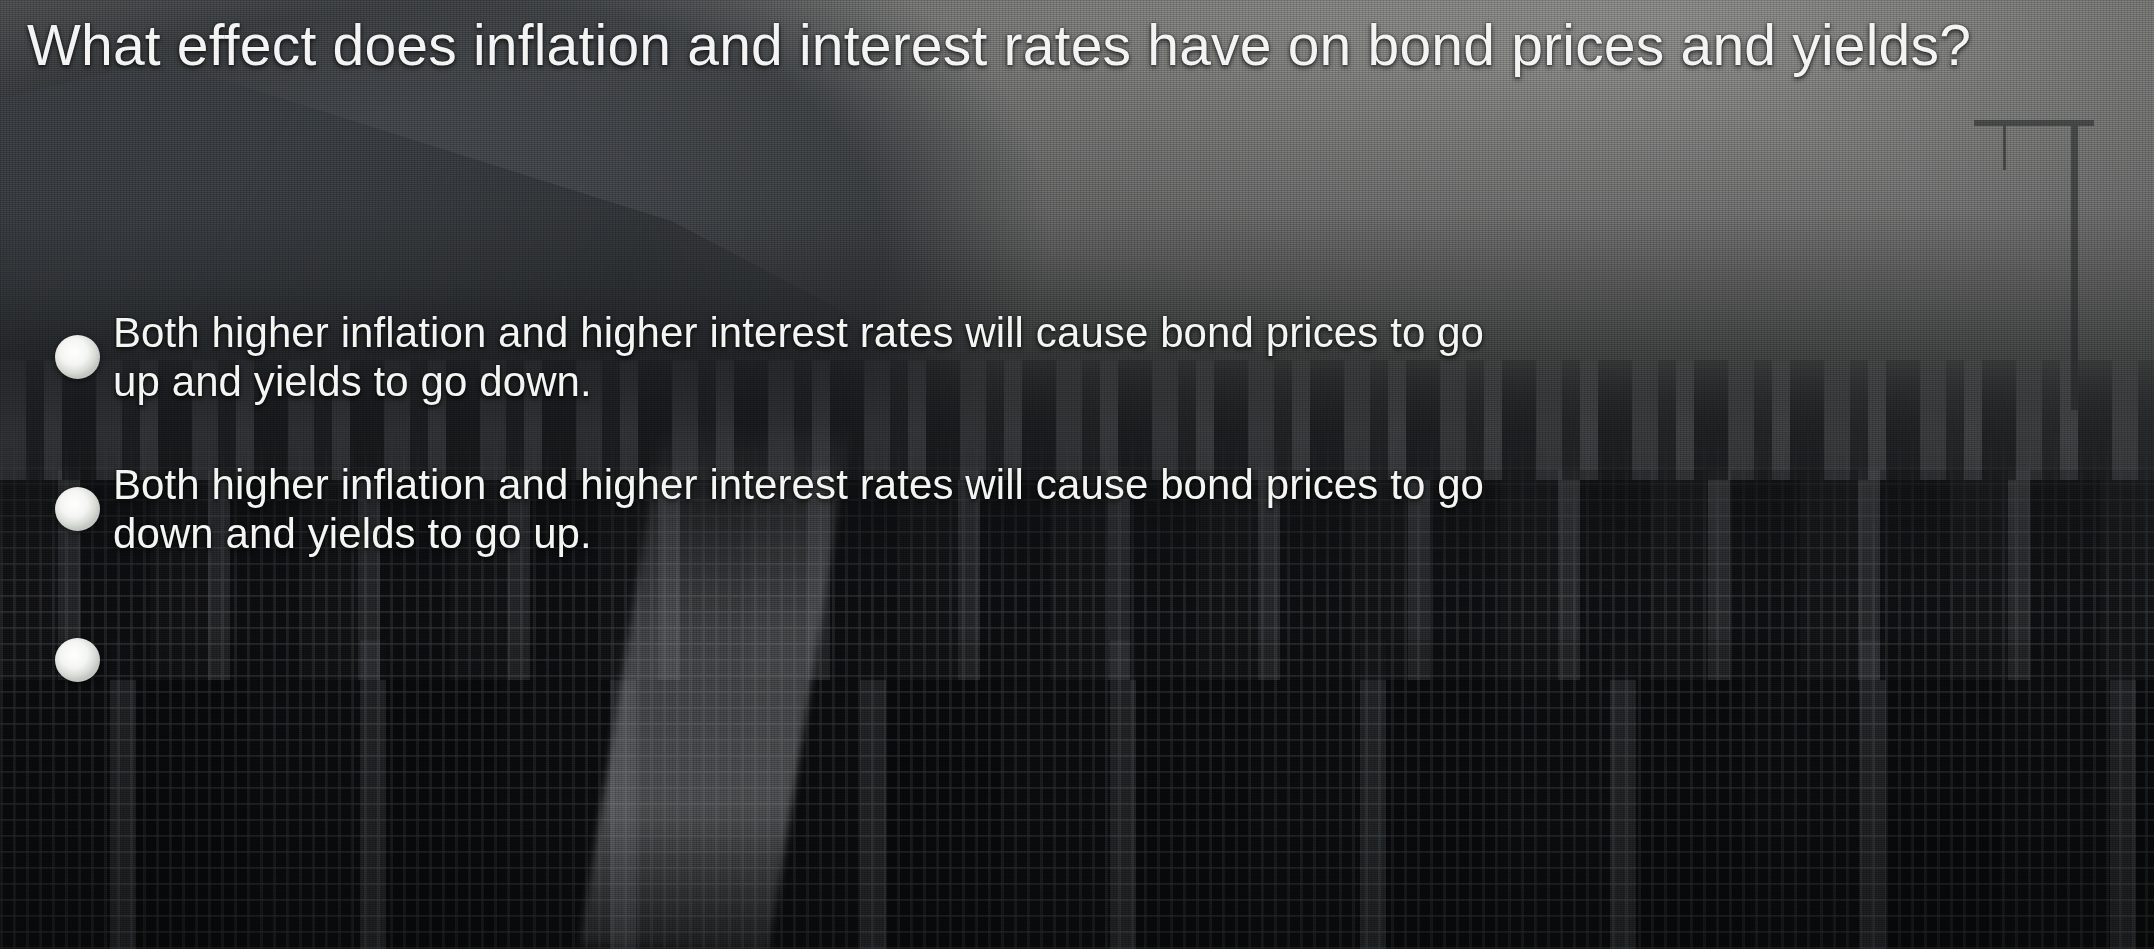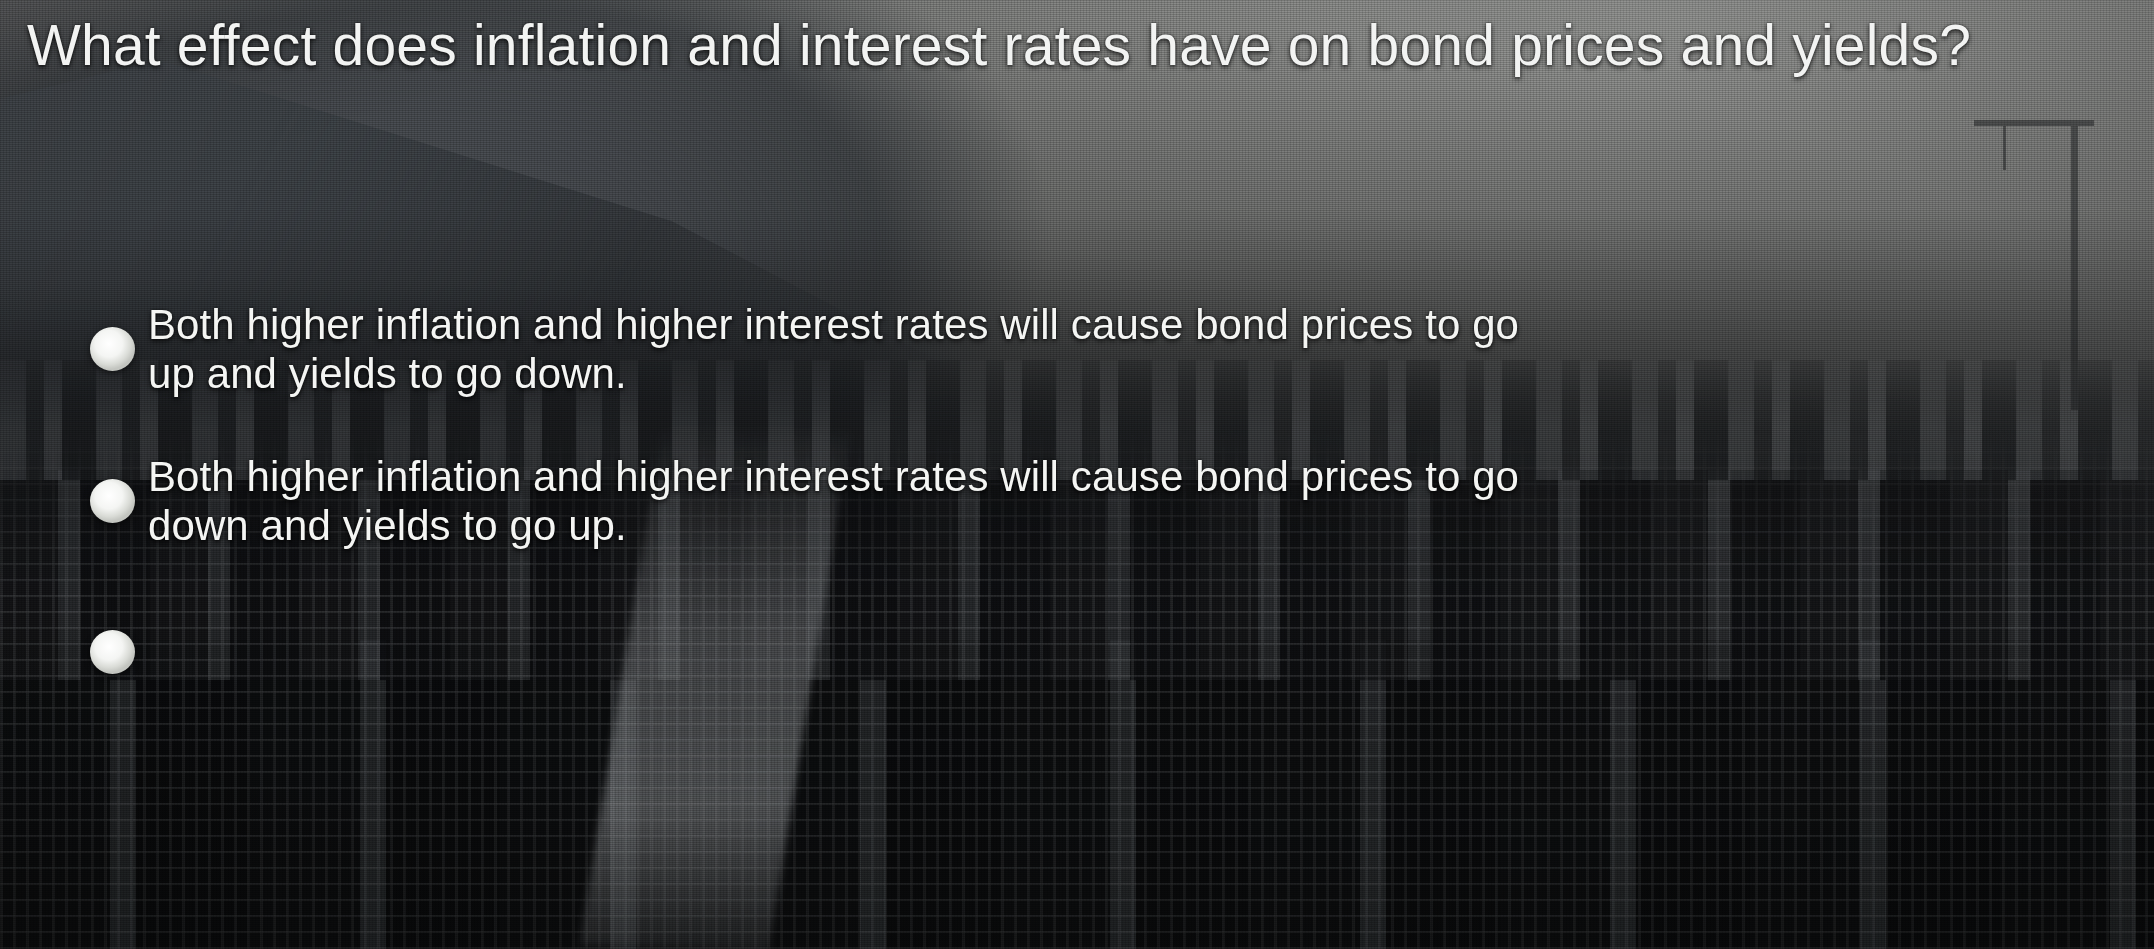--- a/index.html
+++ b/index.html
@@ -130,23 +130,22 @@
     font-size:57px;
     line-height:74px;
     font-weight:400;
     letter-spacing:.2px;
     text-shadow:0 2px 5px rgba(0,0,0,.75), 0 0 2px rgba(0,0,0,.55);
   }
 
   .options{
     position:absolute;
     left:0;
-    top:300px;
+    top:308px;
     width:1928px;
-    margin-left:35px;
   }
   .option{
     position:relative;
     display:flex;
     align-items:center;
     min-height:96px;
     margin-bottom:54px;
     cursor:pointer;
   }
   .radio{

